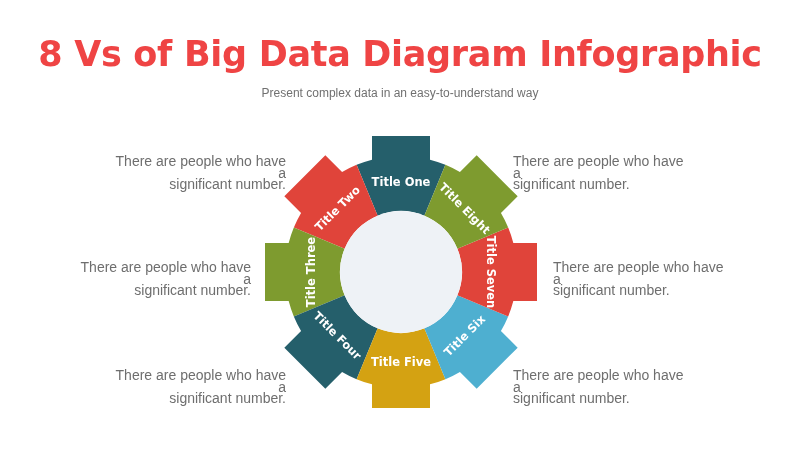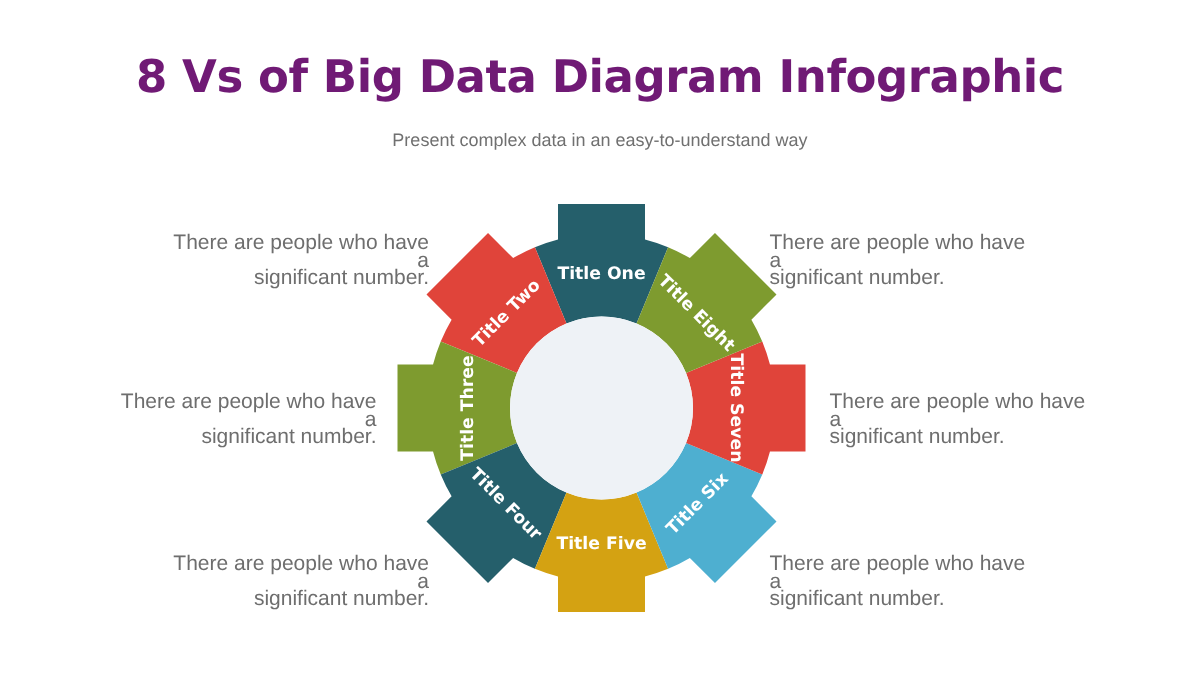--- a/index.html
+++ b/index.html
@@ -1,17 +1,17 @@
 <!DOCTYPE html>
 <html><head>
 <meta charset="utf-8">
 <style>
   html, body { margin: 0; padding: 0; background: #ffffff; }
   body { width: 800px; height: 450px; position: relative; overflow: hidden; font-family: "Liberation Sans", sans-serif; }
-  .title { position: absolute; left: 0; top: 34px; width: 800px; text-align: center; font-family: "DejaVu Sans", sans-serif; font-weight: bold; font-size: 30px; letter-spacing: -0.3px; color: #701a75; margin: 0; }
+  .title { position: absolute; left: 0; top: 34px; width: 800px; text-align: center; font-family: "DejaVu Sans", sans-serif; font-weight: bold; font-size: 35px; letter-spacing: -0.3px; color: #ef4444; margin: 0; }
   .subtitle { position: absolute; left: 0; top: 86px; width: 800px; text-align: center; font-size: 12px; color: #707070; }
   .caption { position: absolute; font-size: 14px; line-height: 11.5px; color: #6e6e6e; width: 180px; }
   .caption.left { text-align: right; }
   .caption.right { text-align: left; }
   svg.gear { position: absolute; left: 0; top: 0; }
   .seg-label { font-family: "DejaVu Sans", sans-serif; font-weight: bold; font-size: 11.5px; fill: #ffffff; }
 </style>
 </head>
 <body>
 

